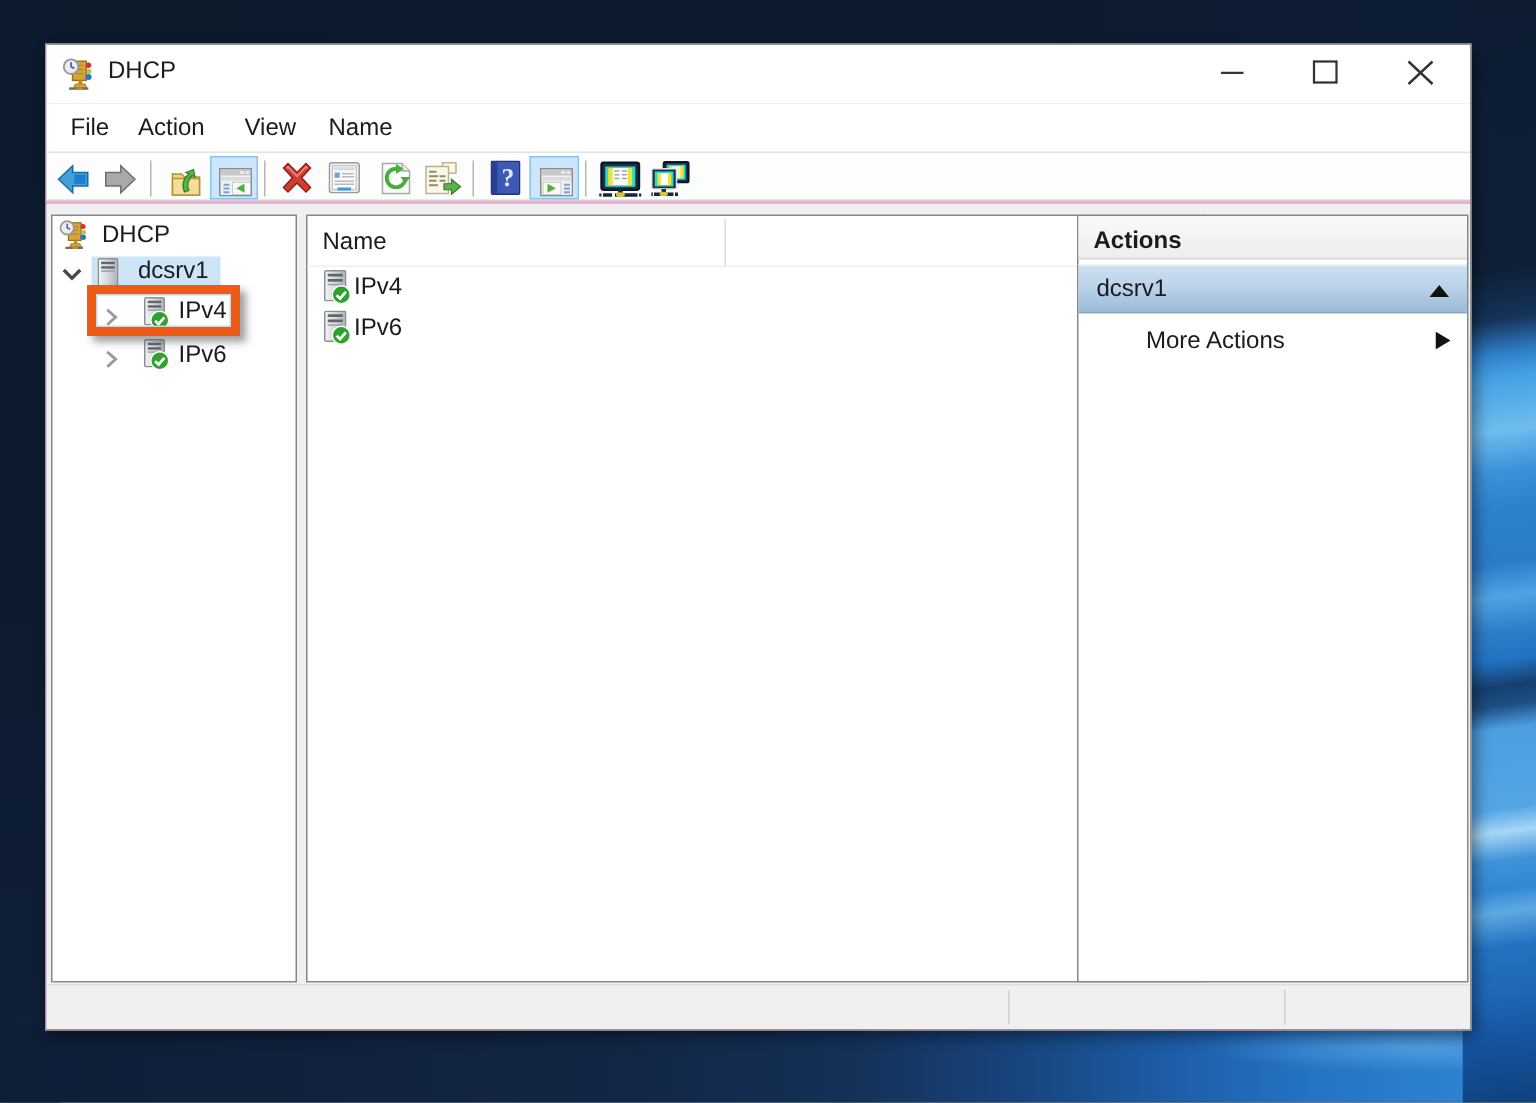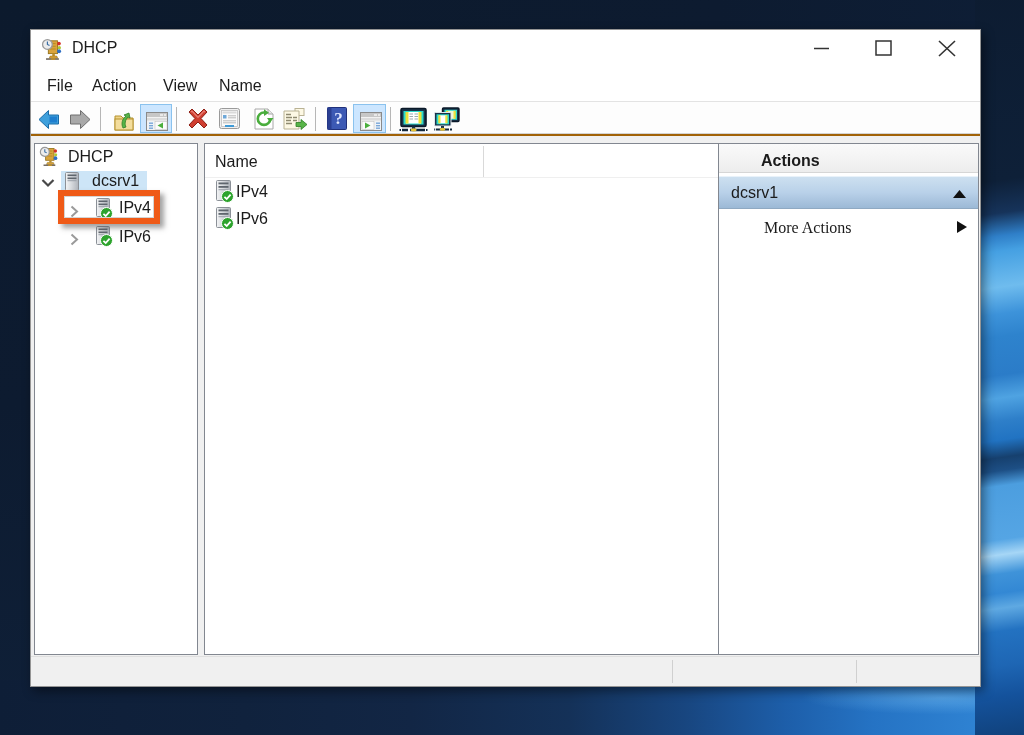--- a/index.html
+++ b/index.html
@@ -18,21 +18,21 @@
       #2372c1 84.5%, #1e66b4 89%, #14529c 93%, #0f3d73 100%);}
   #bg-bottom{position:absolute;left:0;top:680px;width:981px;height:55px;
     background:
       radial-gradient(ellipse 200px 24px at 96% 32%, rgba(125,195,245,0.45), rgba(125,195,245,0) 70%),
       linear-gradient(90deg, #0e1e37 0%, #10223d 25%, #122645 42%,
       #143158 58%, #184680 70%, #1d5ea9 80%, #2573c4 89%, #2f83d3 100%);}
   #bg-top{position:absolute;left:0;top:0;width:1024px;height:40px;
     background:linear-gradient(90deg,#0c1a2c 0%,#0d1b30 70%,#0e1e36 100%);}
   #bg-left{position:absolute;left:0;top:0;width:40px;height:735px;
     background:linear-gradient(180deg,#0c1a2d 0%,#0d1b30 55%,#0f2038 100%);}
-  #win{position:absolute;left:30px;top:29px;width:949px;height:656px;background:#a16207;
+  #win{position:absolute;left:30px;top:29px;width:949px;height:656px;background:#f9a8d4;
     border:1px solid #959595; box-shadow:3px 4px 10px rgba(0,0,0,0.45);}
   
   #titlebar{position:absolute;left:0;top:0;width:100%;height:39px;background:#ffffff;}
   #title-text{position:absolute;left:41px;top:9px;font-size:16px;color:#1c1c1c;}
   .winbtn{position:absolute;top:0;width:45px;height:39px;}
   
   #menubar{position:absolute;left:0;top:39px;width:100%;height:33px;background:#ffffff;font-size:16px;color:#1c1c1c;}
   #menubar span{position:absolute;top:8px;text-align:center;}
   
   #toolbar{position:absolute;left:0;top:71px;width:100%;height:31px;background:#fdfdfd;
@@ -296,27 +296,27 @@
           <use href="#srv2"></use>
         </svg>
       <svg class="abs" style="left:16px;top:73px" width="13" height="13">
           <use href="#chk"></use>
         </svg>
       <div class="t15 abs" style="left:31px;top:66px">IPv6</div>
     </div>
 
     <div class="pane" id="actionpane" style="left:687px;top:7px;width:261px;height:512px;">
       <div class="abs" style="left:0;top:0;width:100%;height:29px;background:linear-gradient(#fafafa,#ededed);border-bottom:1px solid #d6d6d6;box-sizing:border-box;"></div>
-      <div class="abs t15" style="left:10px;top:8px;font-weight:bold;margin-left:32px;">Actions</div>
+      <div class="abs t15" style="left:10px;top:8px;font-weight:bold;">Actions</div>
       <div class="abs" style="left:0;top:32px;width:100%;height:33px;background:linear-gradient(#cde0f0 0%,#b9d1e9 50%,#9cb9d6 100%);border-top:1px solid #e9f2fa;border-bottom:1px solid #8fa9c2;box-sizing:border-box;"></div>
       <div class="abs t15" style="left:12px;top:40px;">dcsrv1</div>
       <svg class="abs" style="left:234px;top:46px" width="13" height="8" viewBox="0 0 13 8">
           <path d="M6.5 0 L13 8 L0 8 Z" fill="#111"></path>
         </svg>
-      <div class="abs t15" style="left:45px;top:75px;font-family:Liberation Serif, serif;">More Actions</div>
+      <div class="abs t15" style="left:45px;top:75px;">More Actions</div>
       <svg class="abs" style="left:238px;top:77px" width="10" height="12" viewBox="0 0 10 12">
           <path d="M0 0 L10 6 L0 12 Z" fill="#111"></path>
         </svg>
     </div>
   </div>
   <div id="statusbar">
     <div class="ssep" style="left:641px"></div>
     <div class="ssep" style="left:825px"></div>
   </div>
 </div>

